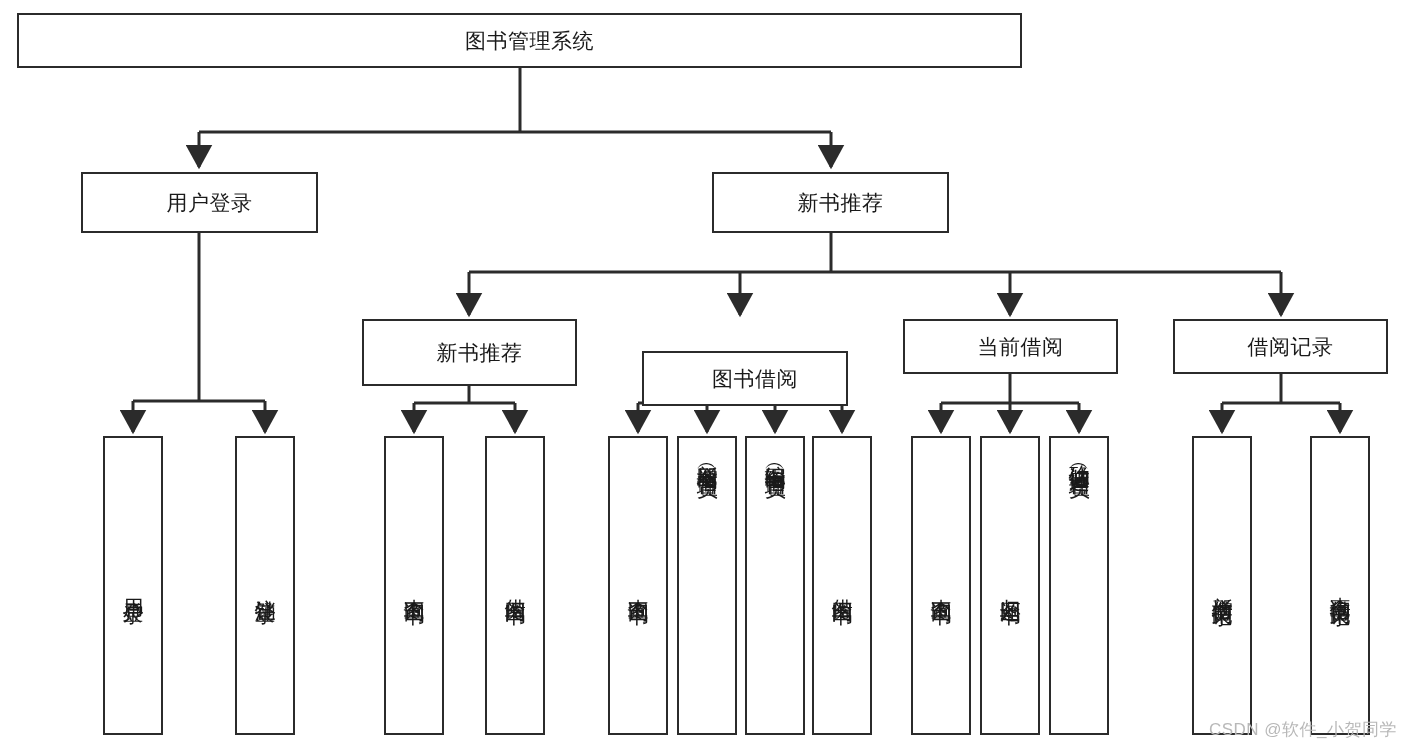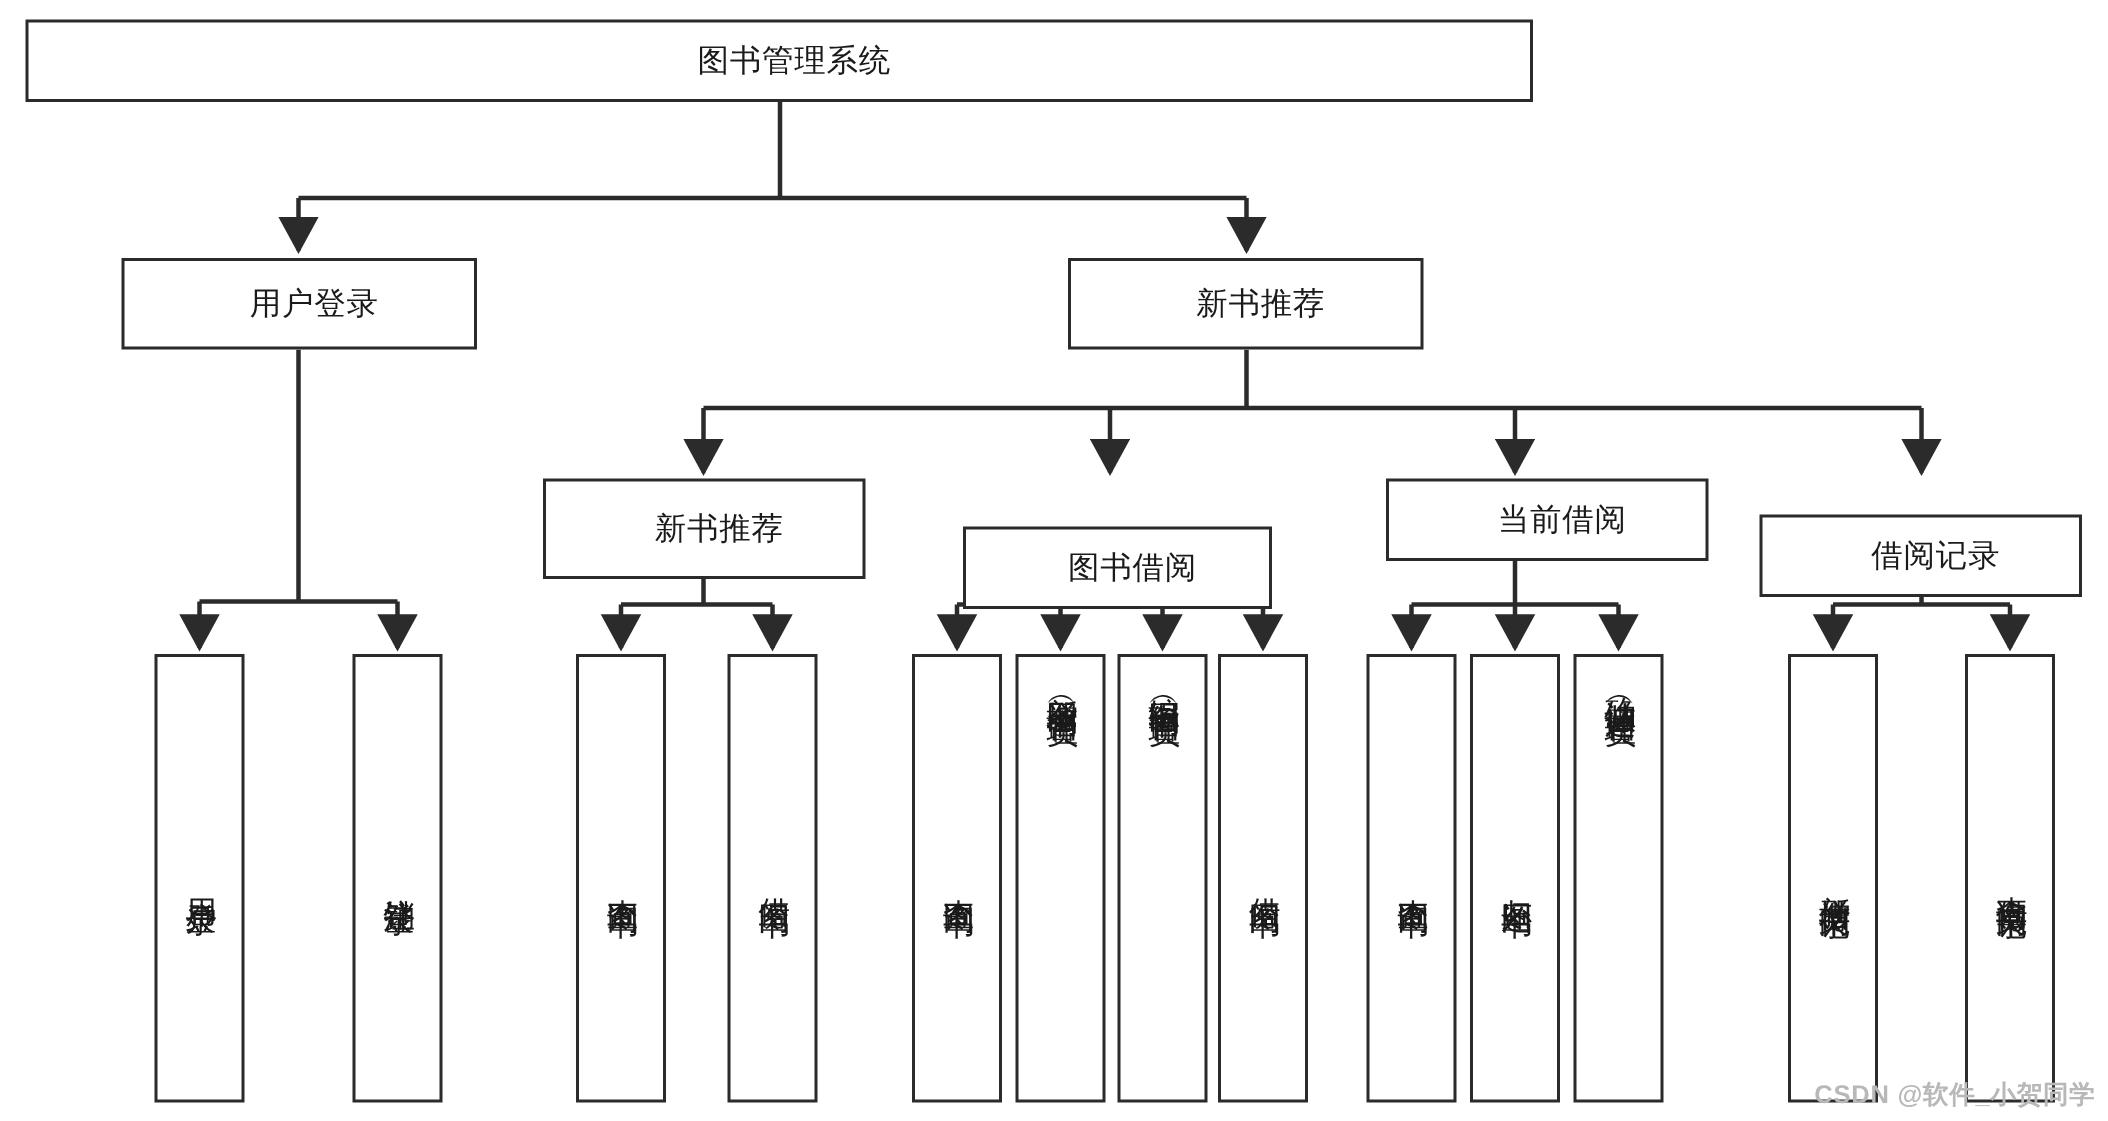--- a/index.html
+++ b/index.html
@@ -60,21 +60,20 @@
   }
   #watermark {
     position: absolute;
     right: 8px;
     bottom: 6px;
     font-size: 17px;
     color: #b8b8b8;
     letter-spacing: 0.5px;
     white-space: nowrap;
     user-select: none;
-    font-weight: bold;
   }
 </style>
 </head>
 <body>
 
 <div id="diagram-root">
 
   <svg id="edges-layer" viewBox="0 0 1405 747" width="1405" height="747" xmlns="http://www.w3.org/2000/svg">
     <defs>
       <marker id="arrow" viewBox="0 0 12 12" refX="10" refY="6" markerWidth="9" markerHeight="9" orient="auto-start-reverse">
@@ -135,24 +134,24 @@
   <div class="node node-h" style="left:712px; top:172px; width:237px; height:61px;">
     <span>新书推荐</span>
   </div>
 
   <div class="node node-h" style="left:362px; top:319px; width:215px; height:67px;">
     <span>新书推荐</span>
   </div>
   <div class="node node-h" style="left:642px; top:319px; width:206px; height:55px;margin-top:32px;">
     <span>图书借阅</span>
   </div>
-  <div class="node node-h" style="left:903px; top:319px; width:215px; height:55px;margin-left:21px;">
+  <div class="node node-h" style="left:903px; top:319px; width:215px; height:55px;">
     <span>当前借阅</span>
   </div>
-  <div class="node node-h" style="left:1173px; top:319px; width:215px; height:55px;margin-top:24px;">
+  <div class="node node-h" style="left:1173px; top:319px; width:215px; height:55px;">
     <span>借阅记录</span>
   </div>
 
   <div class="node node-v" style="left:103px; top:436px; width:60px; height:299px;">
     <span>用户登录</span>
   </div>
   <div class="node node-v" style="left:235px; top:436px; width:60px; height:299px;">
     <span>注销登录</span>
   </div>
 

